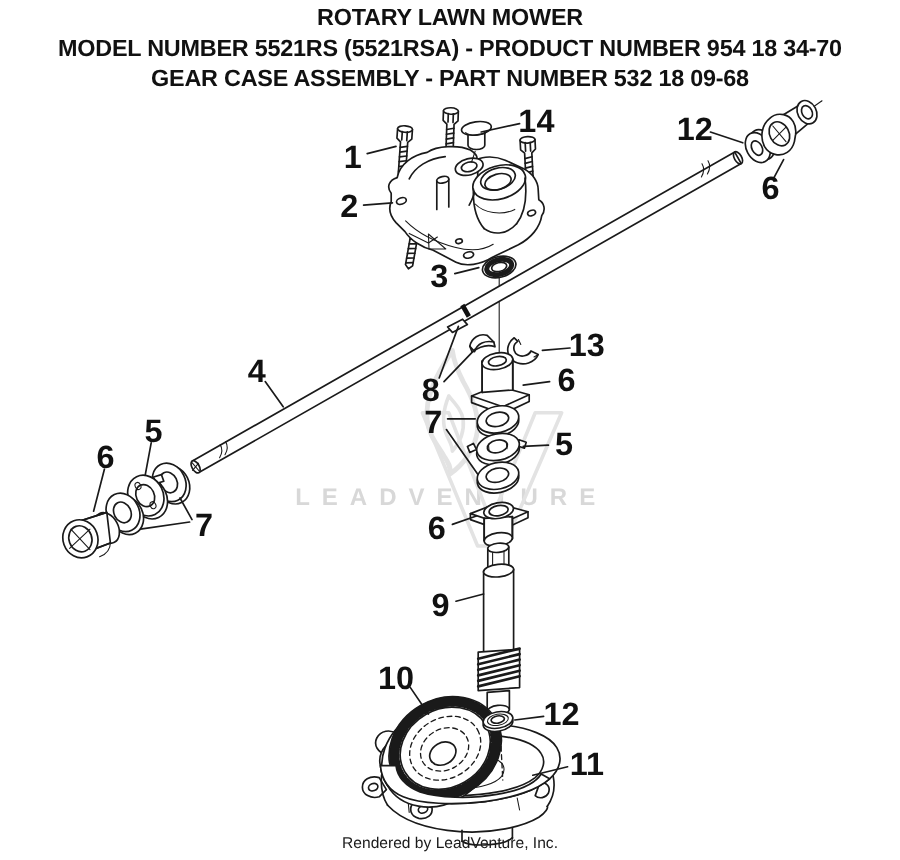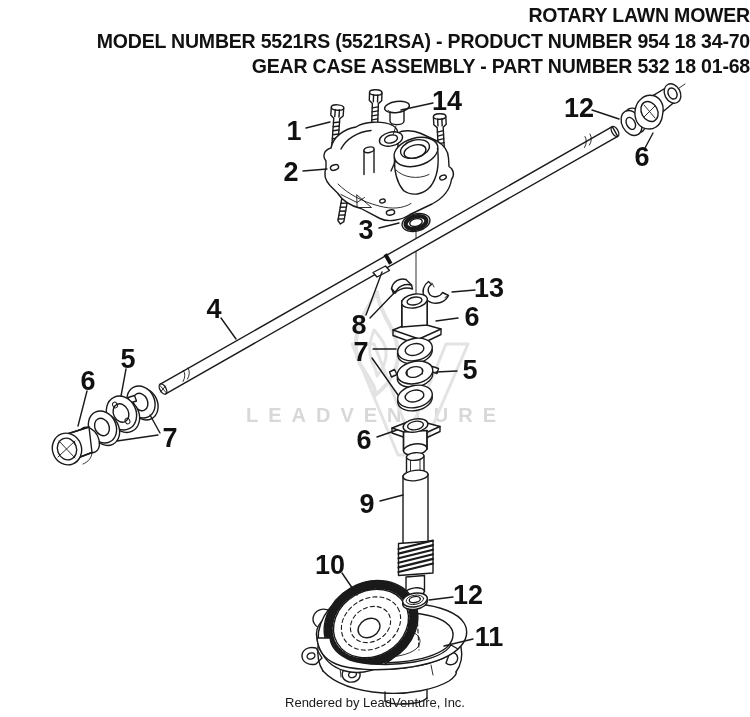--- a/index.html
+++ b/index.html
@@ -1,19 +1,19 @@
 <!DOCTYPE html>
 <html><head>
 <meta charset="utf-8">
 <style>
   html,body{margin:0;padding:0;background:#fff;}
   #stage{position:relative;width:750px;height:717px;background:#fff;overflow:hidden;
          font-family:"Liberation Sans",sans-serif;}
   
-  #hdr{position:absolute;top:3px;left:0;width:750px;text-align:right;
+  #hdr{position:absolute;top:3px;left:0;width:750px;text-align:center;
        font-weight:700;font-size:19.5px;line-height:25.5px;letter-spacing:-0.2px;color:#111;}
   
   #wmtext{position:absolute;top:404px;left:246px;font-weight:700;font-size:20px;
           letter-spacing:10px;color:#d8d8d8;white-space:nowrap;z-index:0;text-align:center;}
   
   #ftr{position:absolute;top:695px;left:0;width:750px;text-align:center;
        font-size:13px;color:#1a1a1a;}
   svg{position:absolute;top:0;left:0;z-index:1;}
   svg *{stroke:#1a1a1a;stroke-width:1.4;fill:none;stroke-linecap:round;stroke-linejoin:round;}
   .f{fill:#ffffff;}
@@ -28,21 +28,21 @@
   .co{font:700 27px "Liberation Sans",sans-serif;fill:#111;stroke:none;text-anchor:middle;}
 </style>
 </head>
 <body>
 
 <div id="stage">
 
   <div id="hdr">
     <div>ROTARY LAWN MOWER</div>
     <div>MODEL NUMBER 5521RS (5521RSA) - PRODUCT NUMBER 954 18 34-70</div>
-    <div>GEAR CASE ASSEMBLY - PART NUMBER 532 18 01-68</div>
+    <div>GEAR CASE ASSEMBLY - PART NUMBER 532 18 09-68</div>
   </div>
 
   <div id="wmtext">LEADVENTURE</div>
 
   <svg width="750" height="717" viewBox="0 0 750 717">
     <defs>
       <g id="boltshape">
         <path class="f" d="M-6.2,-7.5 L-6.2,0.5 L-3,3.5 L-3,29.5 L0,32.5 L3,29.5 L3,3.5 L6.2,0.5 L6.2,-7.5 Z"></path>
         <ellipse class="f" cx="0" cy="-7.5" rx="6.2" ry="2.7"></ellipse>
         <line x1="-2.1" y1="-5.2" x2="-2.1" y2="1.8"></line>

